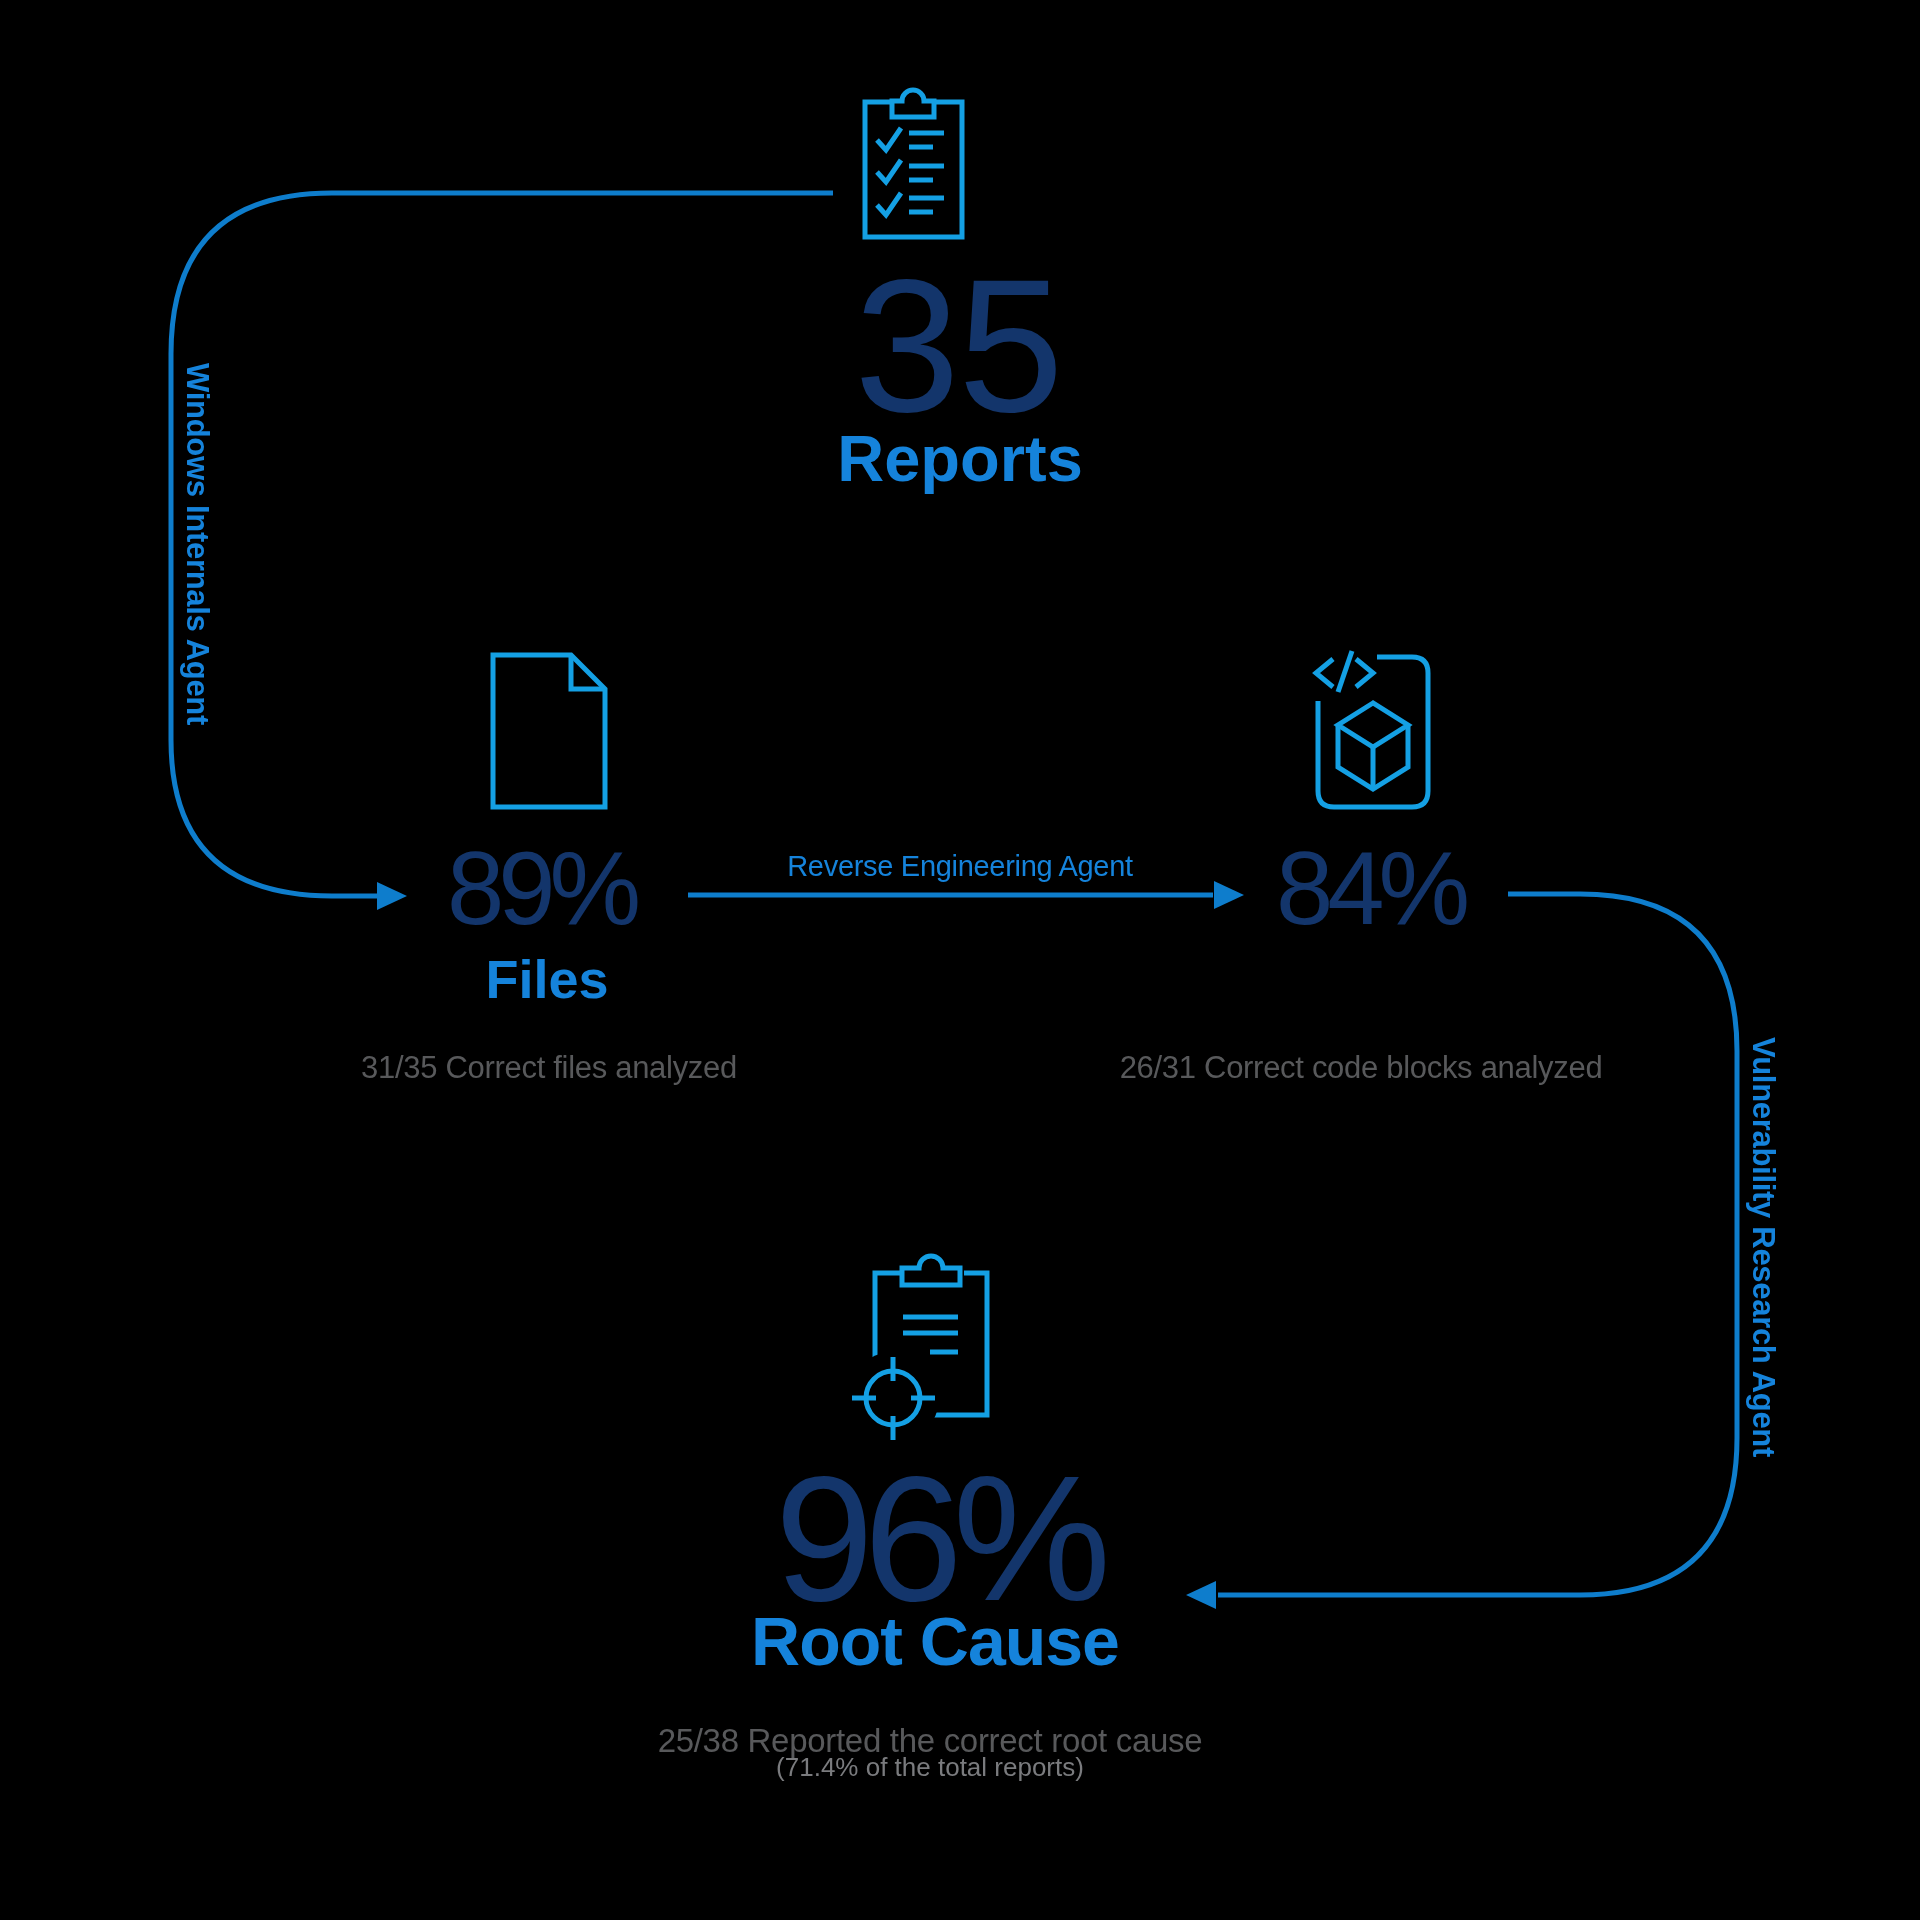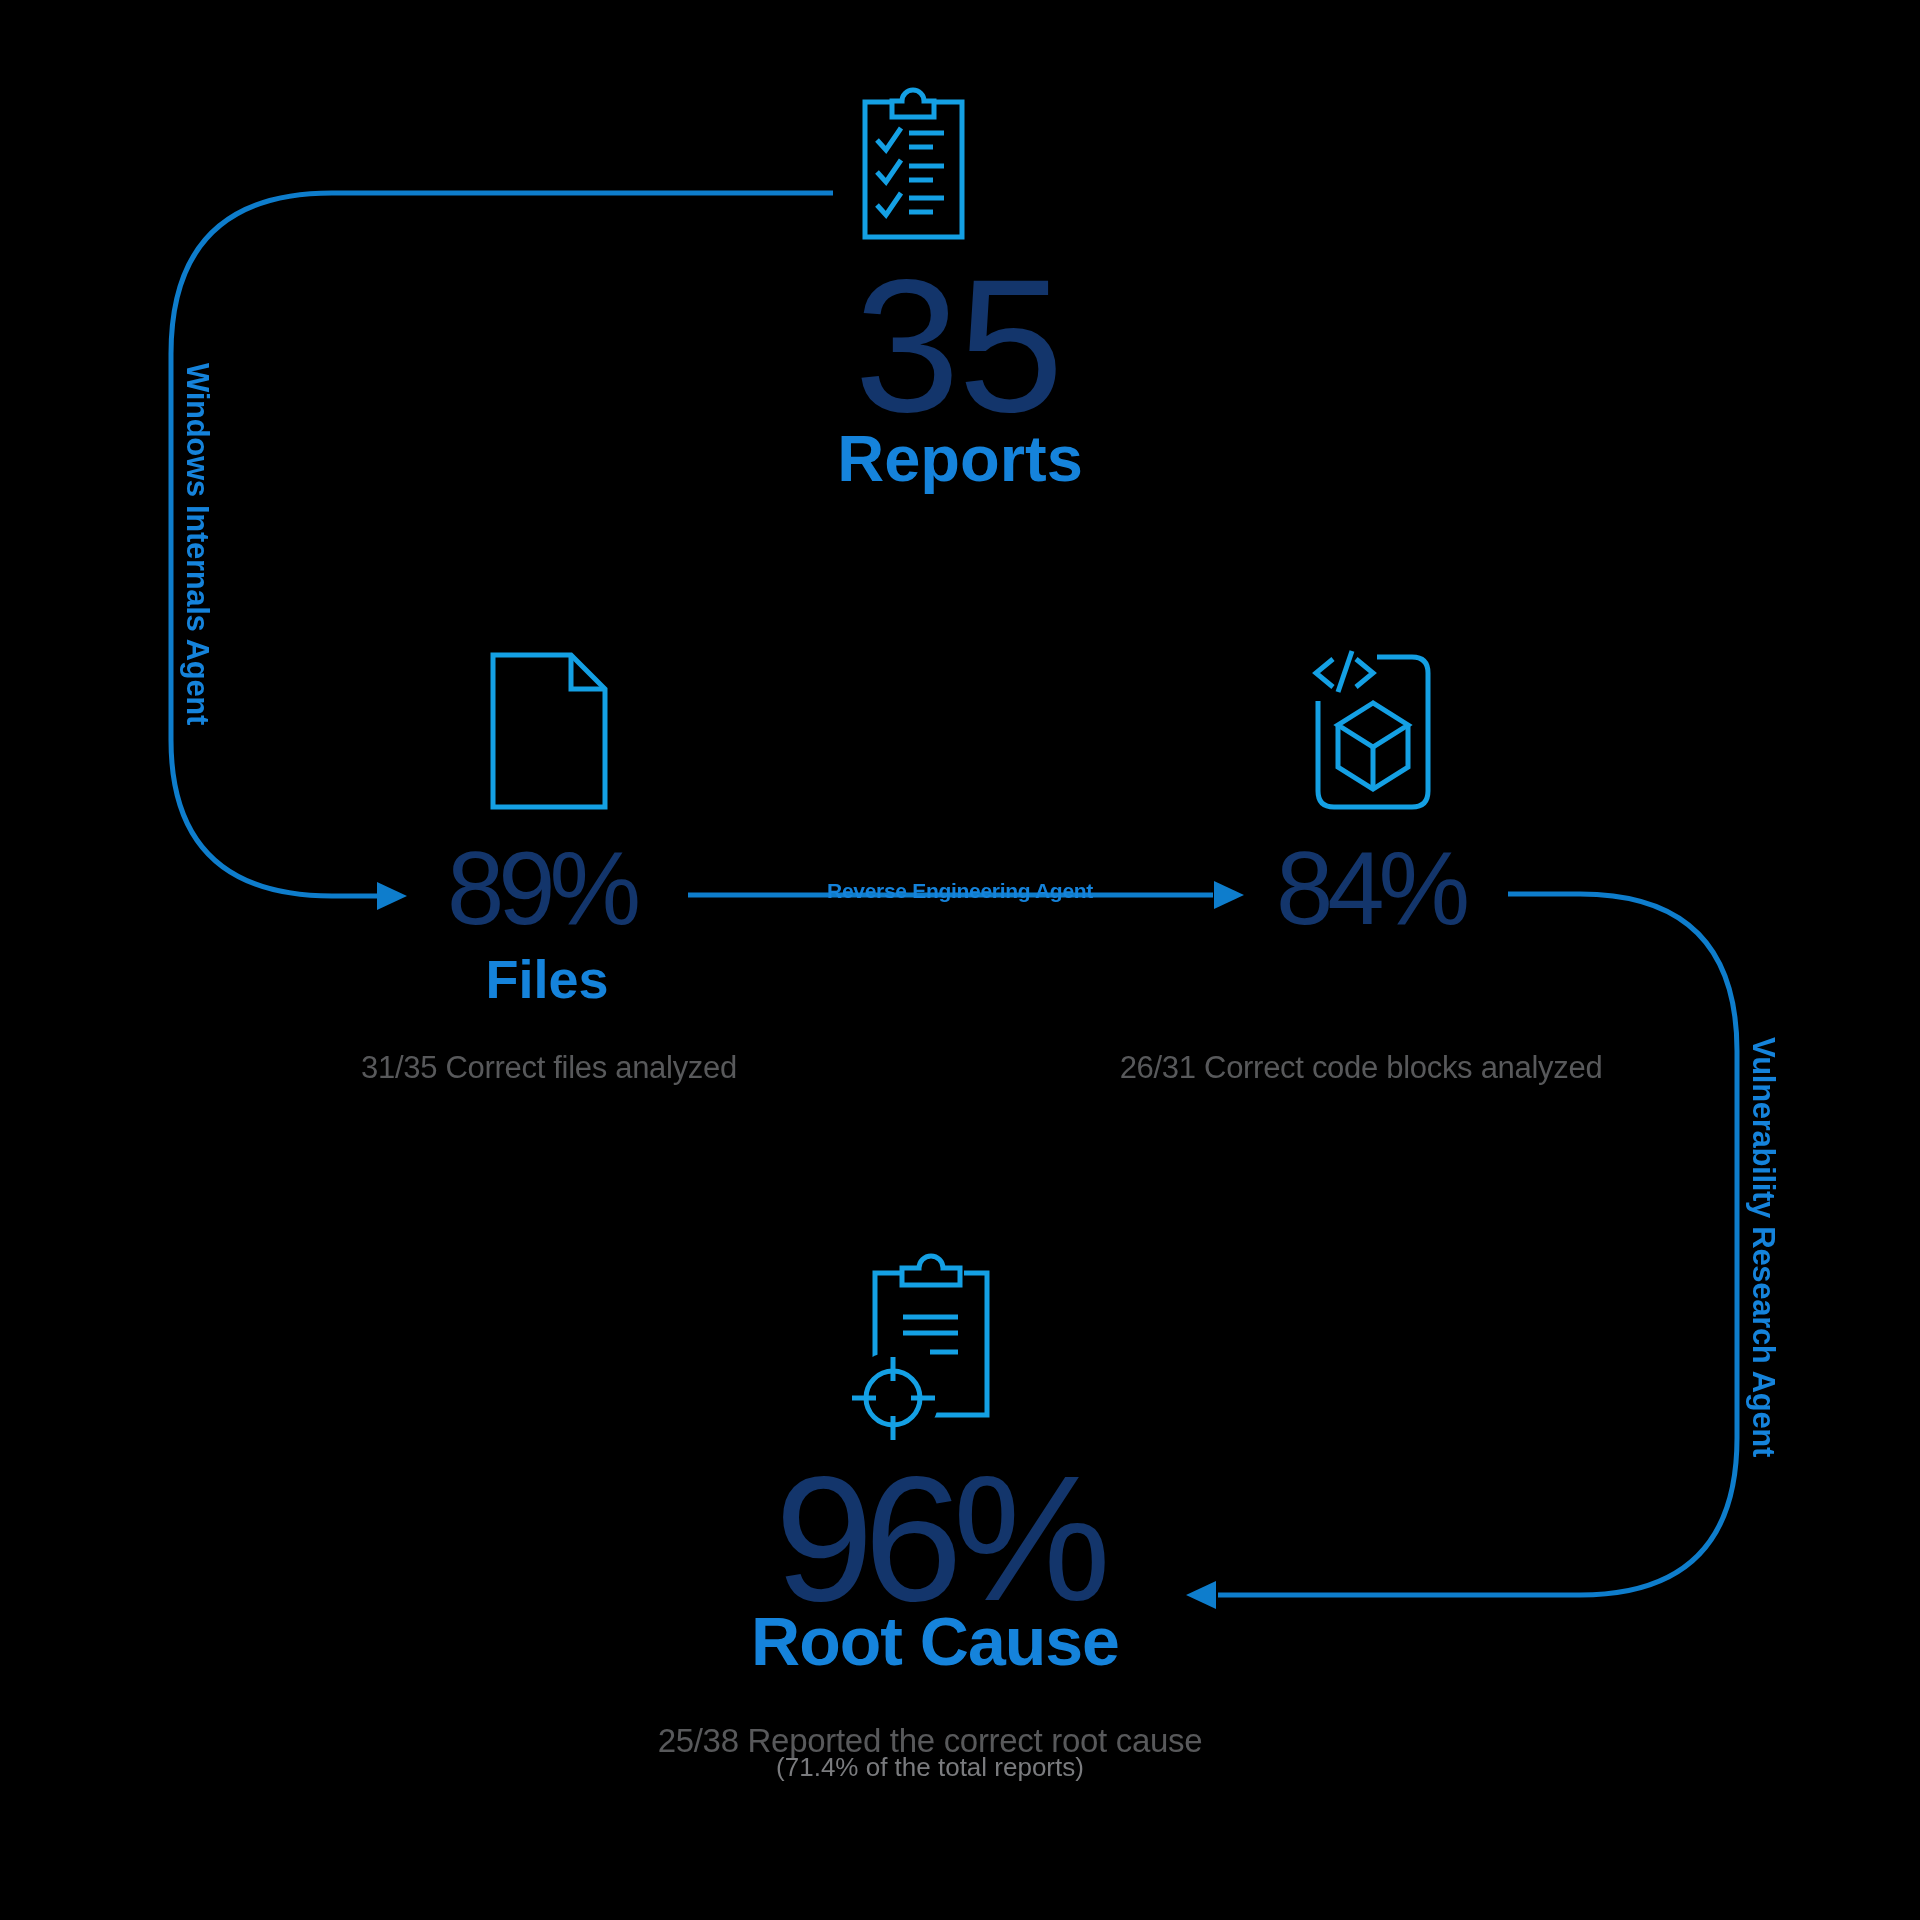--- a/index.html
+++ b/index.html
@@ -14,21 +14,21 @@
   .lbl{color:var(--label_blue);font-weight:bold;}
   .sub{color:var(--gray);font-weight:normal;margin-top:27px;}
   .sub2{color:var(--gray_light);font-weight:normal;}
   .agent{
     position:absolute;color:var(--label_blue);font-weight:bold;font-size:31px;
     letter-spacing:-0.3px;white-space:nowrap;line-height:1;
     transform:translate(-50%,-50%) rotate(90deg);
   }
   .agent-h{
     position:absolute;transform:translateX(-50%);color:var(--label_blue);
-    font-weight:bold;font-size:21px;letter-spacing:-0.3px;white-space:nowrap;line-height:1;margin-top:28px;
+    font-weight:normal;font-size:29px;letter-spacing:-0.3px;white-space:nowrap;line-height:1;
   }
   svg .ln{stroke:var(--line_blue);stroke-width:5;fill:none;}
   svg .arr{fill:var(--line_blue);stroke:none;}
   svg .ic{stroke:var(--icon_blue);stroke-width:5;fill:none;}
   svg .mask{fill:var(--background,#000);stroke:none;}
 </style>
 </head>
 <body>
 
 <div class="canvas">

